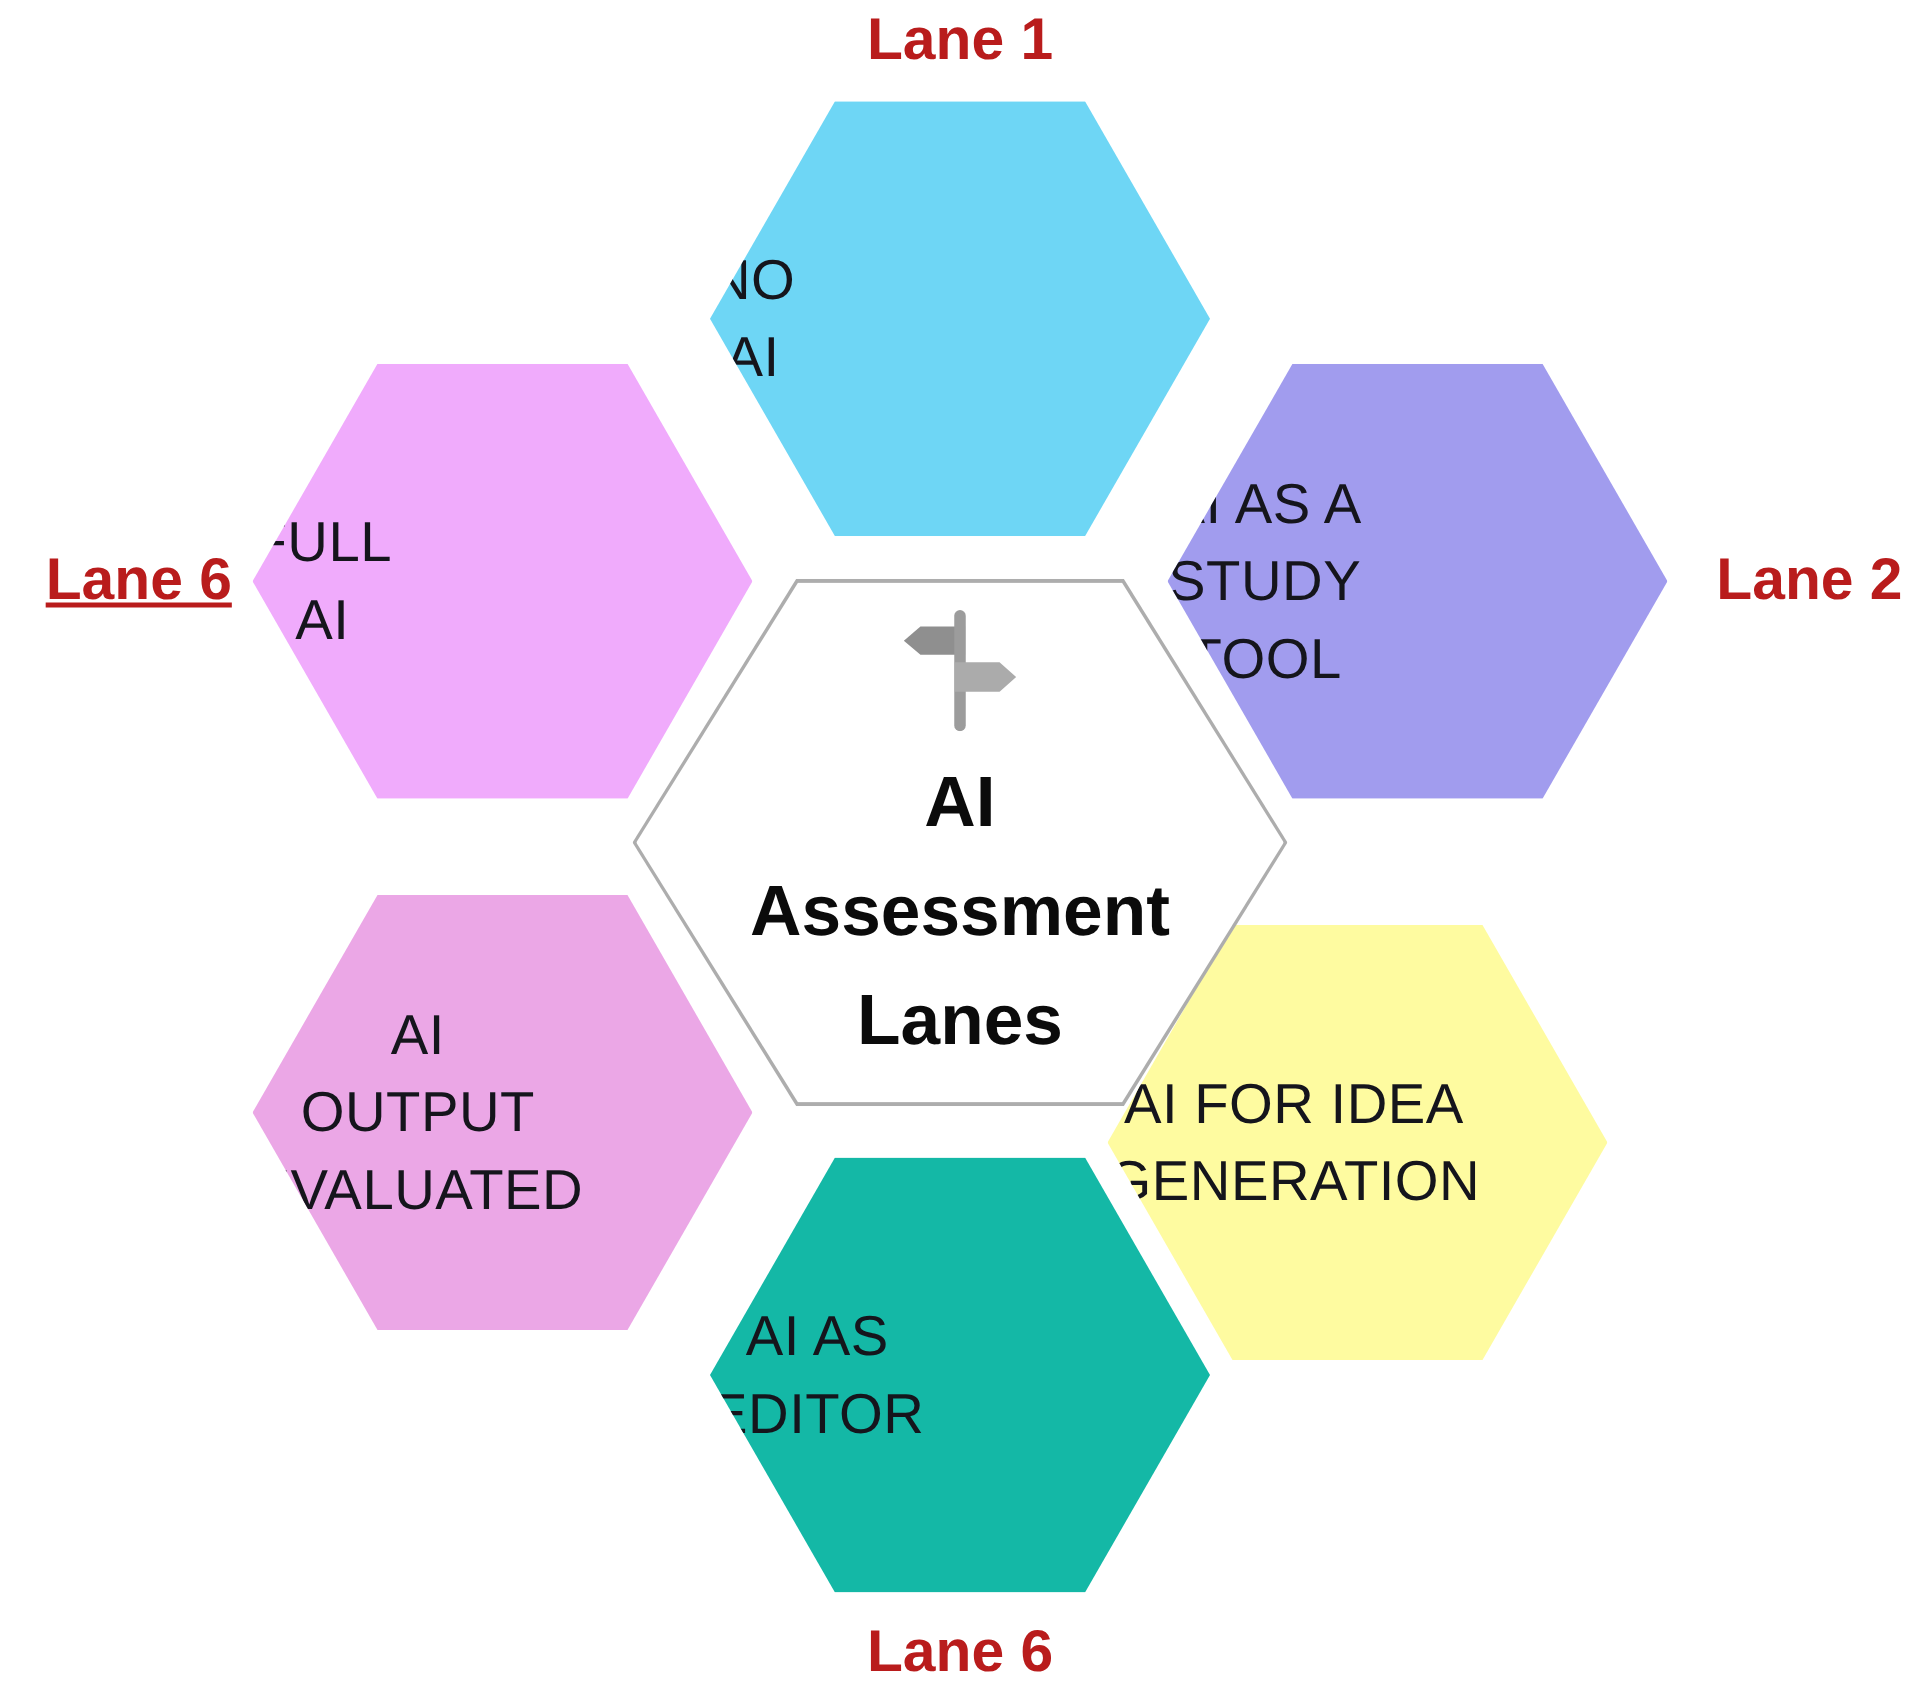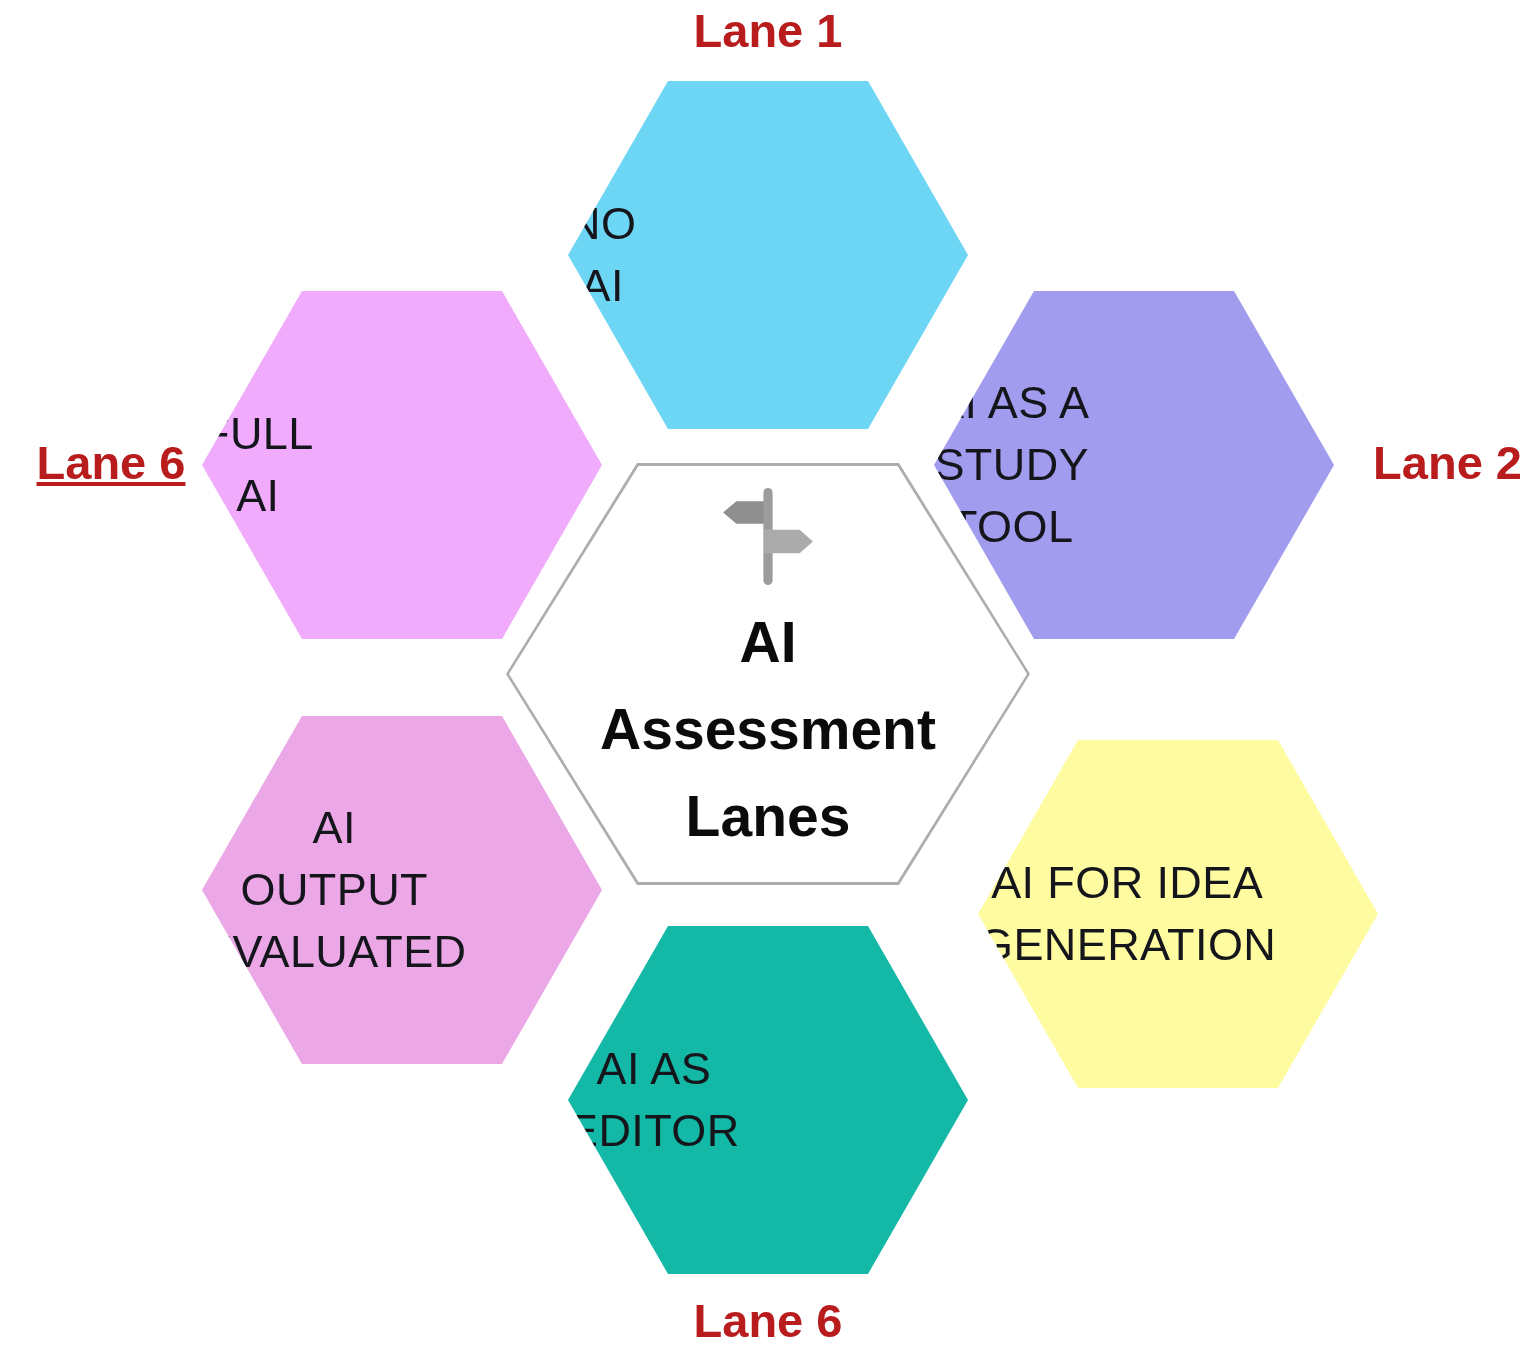--- a/index.html
+++ b/index.html
@@ -61,21 +61,21 @@
     <div class="hex-text">NO
 AI</div>
   </div>
 
   <div class="hex hex-sat" style="left: 934px; top: 291px; background-color: rgb(161, 156, 238);">
     <div class="hex-text">AI AS A
 STUDY
 TOOL</div>
   </div>
 
-  <div class="hex hex-sat" style="left: 978px; top: 716px; background-color: rgb(254, 251, 160); margin-top: 24px;">
+  <div class="hex hex-sat" style="left: 886px; top: 716px; background-color: rgb(254, 251, 160); margin-top: 24px;">
     <div class="hex-text">AI FOR IDEA
 GENERATION</div>
   </div>
 
   <div class="hex hex-sat" style="left: 568px; top: 926px; background-color: #14b8a6;">
     <div class="hex-text">AI AS
 EDITOR</div>
   </div>
 
   <div class="hex hex-sat" style="left: 202px; top: 716px; background-color: rgb(235, 167, 230);">

